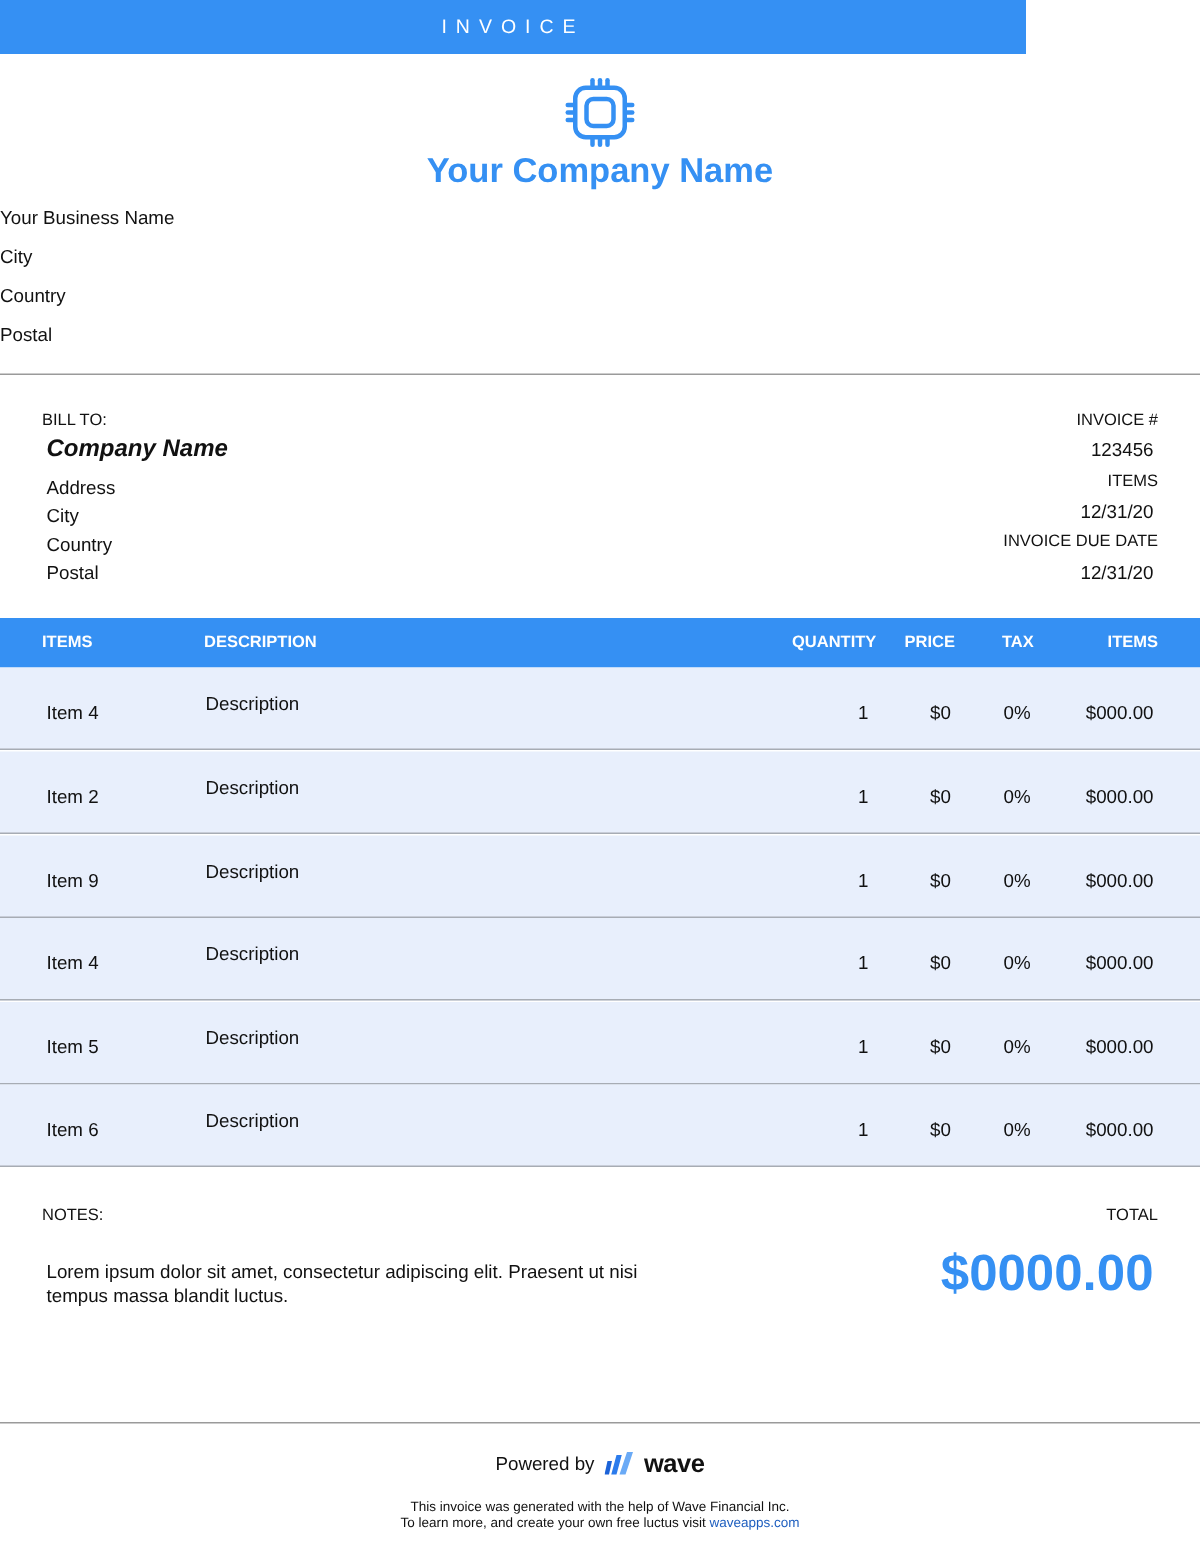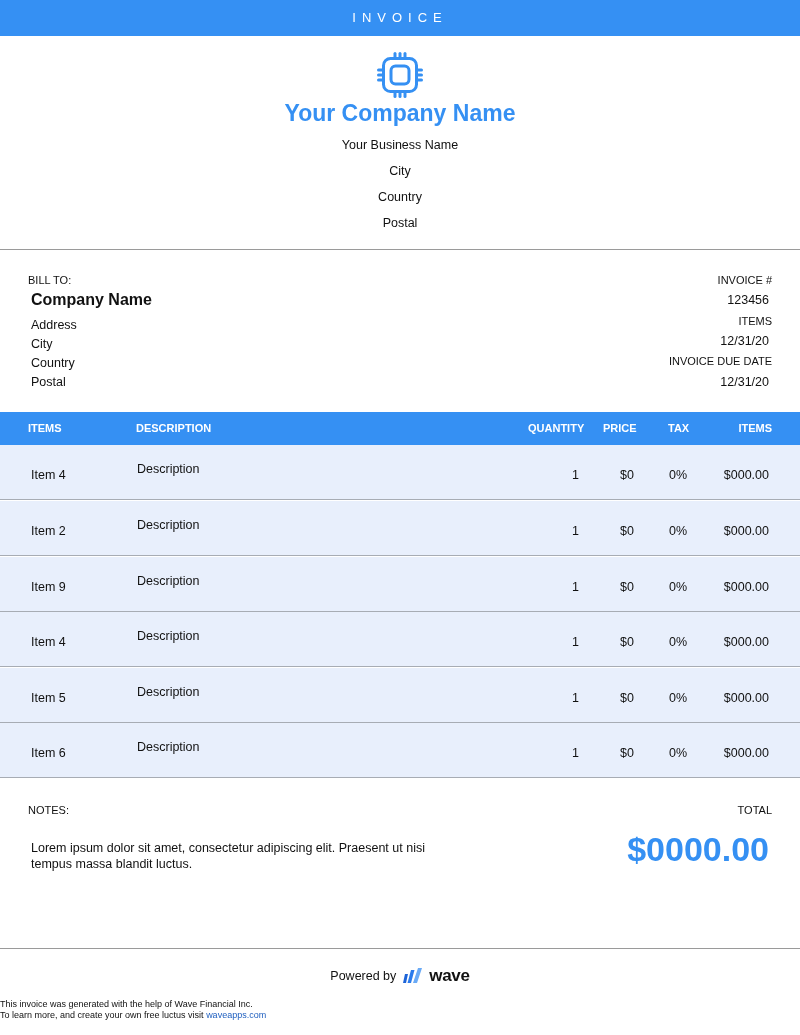--- a/index.html
+++ b/index.html
@@ -1,39 +1,39 @@
 <!DOCTYPE html>
 <html><head>
 <meta charset="utf-8">
 <style>
   * { box-sizing: border-box; margin: 0; padding: 0; }
   html, body { width: 800px; height: 1035px; background: #ffffff; overflow: hidden; }
   body { font-family: "Liberation Sans", sans-serif; color: #111; position: relative; }
 
   .topbar {
-    position: absolute; left: 0; top: 0; width: 800px; height: 36px;
+    position: absolute; left: 0; top: 0; width: 684px; height: 36px;
     background: #3590f3; color: #fff; text-align: center;
     font-size: 13px; letter-spacing: 6px; line-height: 36px;
   }
 
   .logo { position: absolute; left: 376px; top: 51px; width: 48px; height: 48px; }
 
   .company-name {
     position: absolute; left: 0; top: 100px; width: 800px; text-align: center;
     color: #3590f3; font-weight: bold; font-size: 23px;
   }
   .company-line {
-    position: absolute; left: 0; width: 800px; text-align: center; font-size: 12.5px; color: #111;
+    position: absolute; left: 0; width: 800px; font-size: 12.5px; color: #111;
   }
 
   .hr { position: absolute; left: 0; width: 800px; height: 1px; background: #9a9a9a; }
 
   .label-bold { position: absolute; font-weight: normal; font-size: 11px; color: #111; }
   .bill-line { position: absolute; left: 31px; font-size: 12.5px; }
-  .bill-company { position: absolute; left: 31px; top: 291px; font-size: 16px; font-weight: bold; }
+  .bill-company { position: absolute; left: 31px; top: 291px; font-size: 16px; font-weight: bold; font-style: italic; }
   .right { text-align: right; }
   .meta-val { position: absolute; right: 31px; font-size: 12.5px; text-align: right; }
 
   .thead {
     position: absolute; left: 0; top: 412px; width: 800px; height: 33px; background: #3590f3;
   }
   .th { position: absolute; top: 0; line-height: 33px; color: #fff; font-weight: bold; font-size: 11px; }
 
   .row {
     position: absolute; left: 0; width: 800px; height: 55px; background: #e8effc;
@@ -42,21 +42,21 @@
   .cell { position: absolute; font-size: 12.5px; color: #111; }
 
   .notes-text { position: absolute; left: 31px; top: 840px; width: 400px; font-size: 12.5px; line-height: 16px; }
   .total-amount {
     position: absolute; right: 31px; top: 830px; font-size: 34px; font-weight: bold; color: #3590f3;
   }
 
   .powered { position: absolute; left: 0; top: 966px; width: 800px; text-align: center; font-size: 12.5px; }
   .powered span { vertical-align: middle; }
   .wave-word { font-weight: bold; font-size: 17px; letter-spacing: -0.3px; }
-  .footnote { position: absolute; left: 0; width: 800px; font-size: 9px; color: #111; }
+  .footnote { position: absolute; left: 0; width: 800px; text-align: center; font-size: 9px; color: #111; }
   .footnote a { color: #1f5fbf; }
 </style>
 </head>
 <body>
 
 <div class="topbar">
   <span>INVOICE</span>
 </div>
 
 <svg class="logo" viewBox="0 0 48 48">

